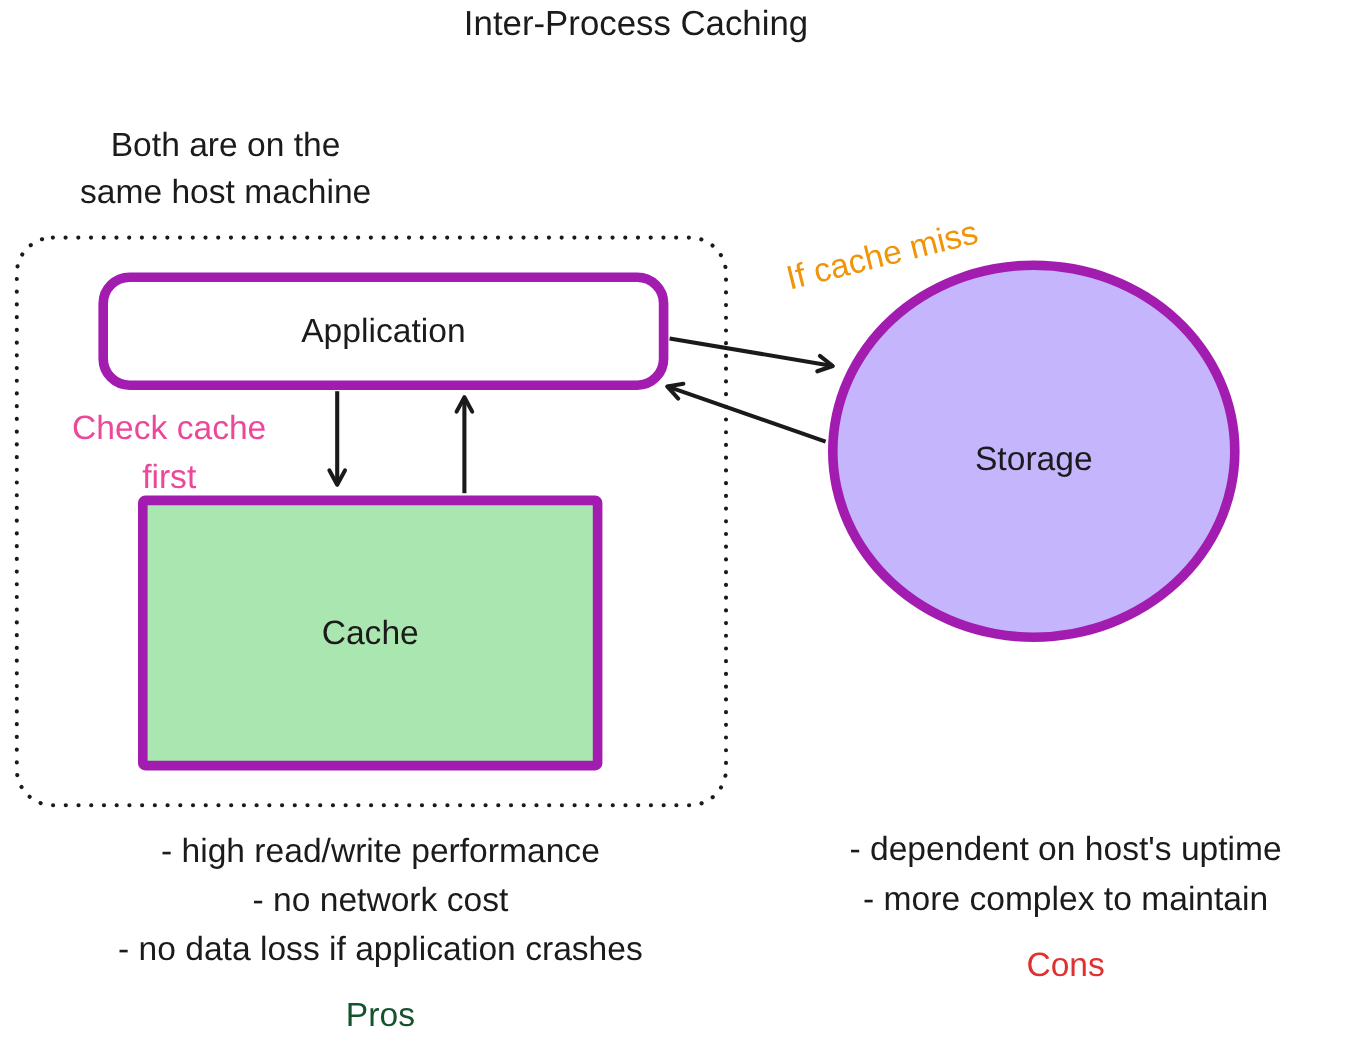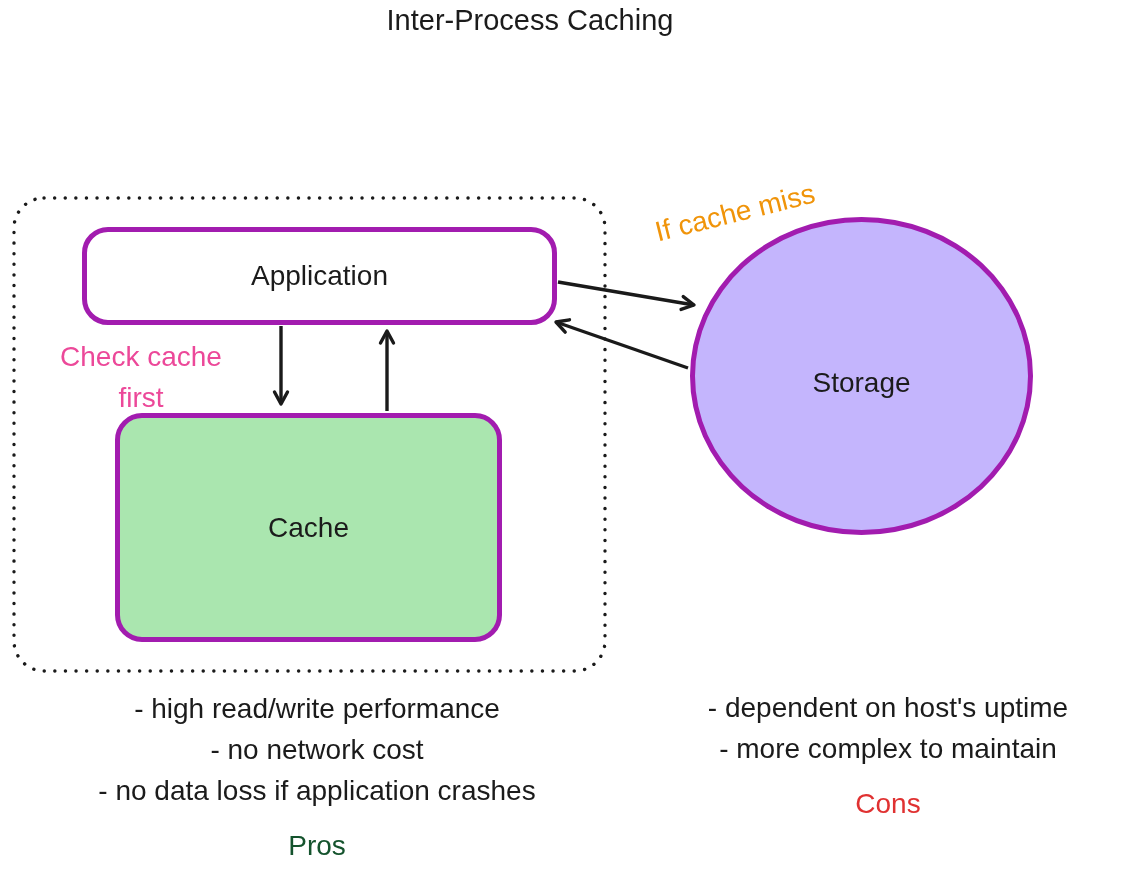--- a/index.html
+++ b/index.html
@@ -28,34 +28,34 @@
     left: 0; top: 14; width: 1060px;
     font-size: 29px;
   }
   #host-note {
     left: 18px; top: 101px; width: 340px;
     line-height: 39px;
   }
   .node {
     position: absolute;
     box-sizing: border-box;
-    border: 5px solid #a21caf;
+    border: 8px solid #a21caf;
     display: flex;
     align-items: center;
     justify-content: center;
     font-size: 28px;
   }
   #application-node {
     left: 82px; top: 227px; width: 475px; height: 98px;
     border-radius: 26px;
     background: #ffffff;
   }
   #cache-node {
     left: 115px; top: 413px; width: 387px; height: 229px;
-    border-radius: 27px;
+    border-radius: 6px;
     background: #aae6af;
   }
   #storage-node {
     left: 690px; top: 217px; width: 343px; height: 318px;
     border-radius: 50%;
     background: #c4b5fd;
     padding-top: 14px;
   }
   #check-cache-label {
     left: 11px; top: 336px; width: 260px;
@@ -89,20 +89,24 @@
     pointer-events: none;
   }
 </style>
 </head>
 <body>
 
 <div id="canvas">
 
   <div id="title" class="txt">Inter-Process Caching</div>
 
+  <div id="host-note" class="txt">
+    <span class="list-line">Both are on the</span>
+    <span class="list-line">same host machine</span>
+  </div>
 
   <div id="application-node" class="node">
     <span>Application</span>
   </div>
 
   <div id="cache-node" class="node">
     <span>Cache</span>
   </div>
 
   <div id="storage-node" class="node">

